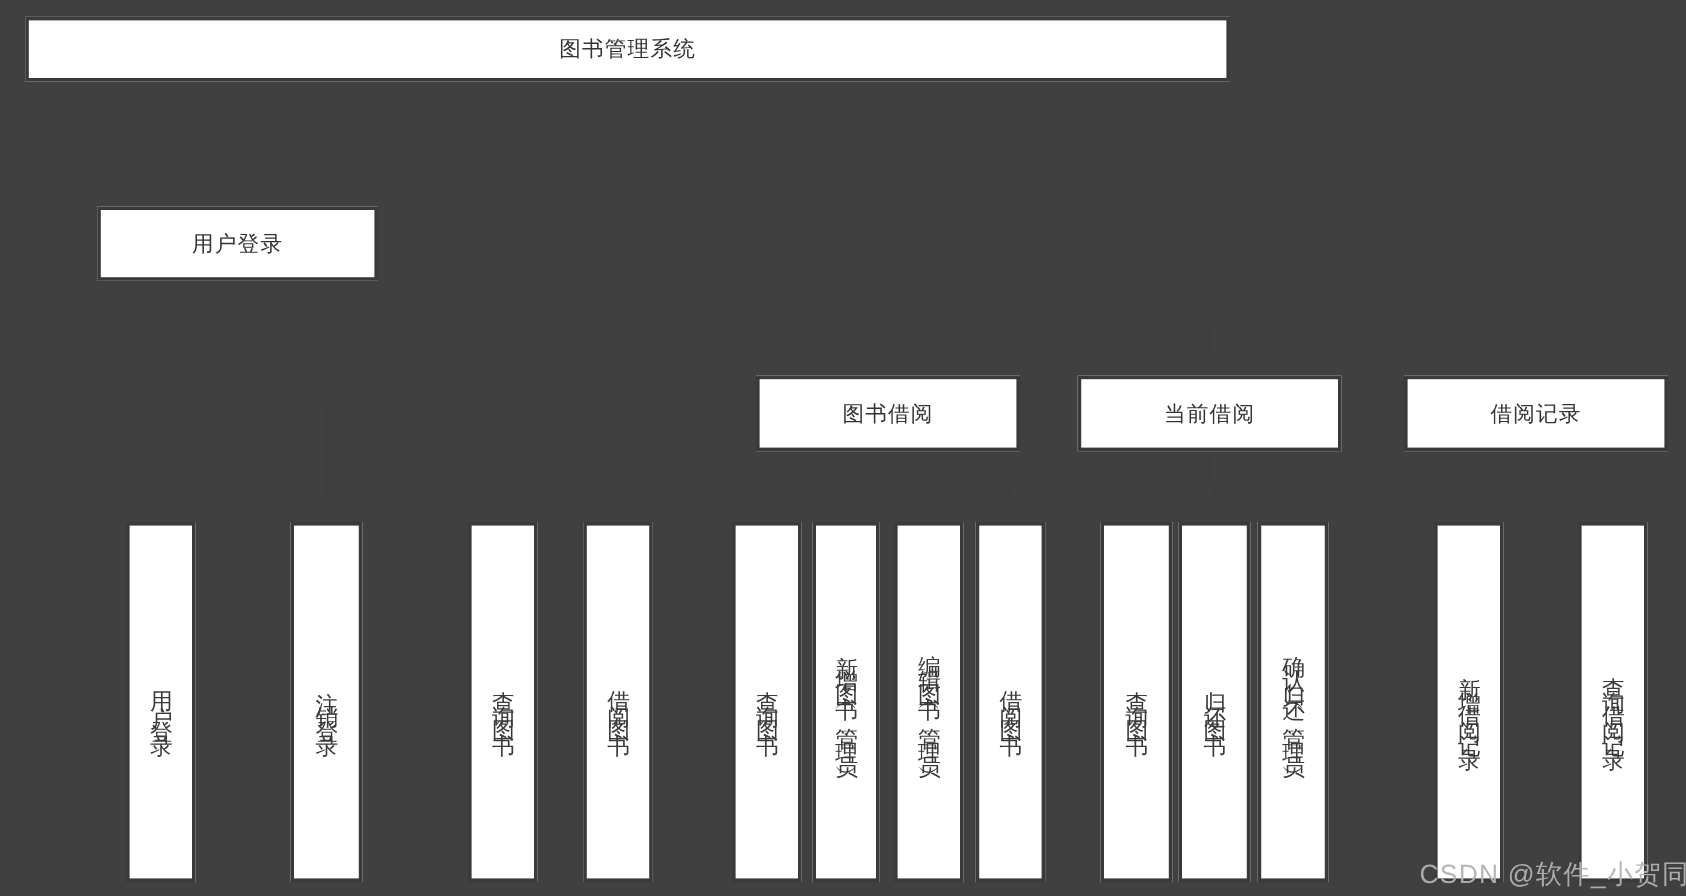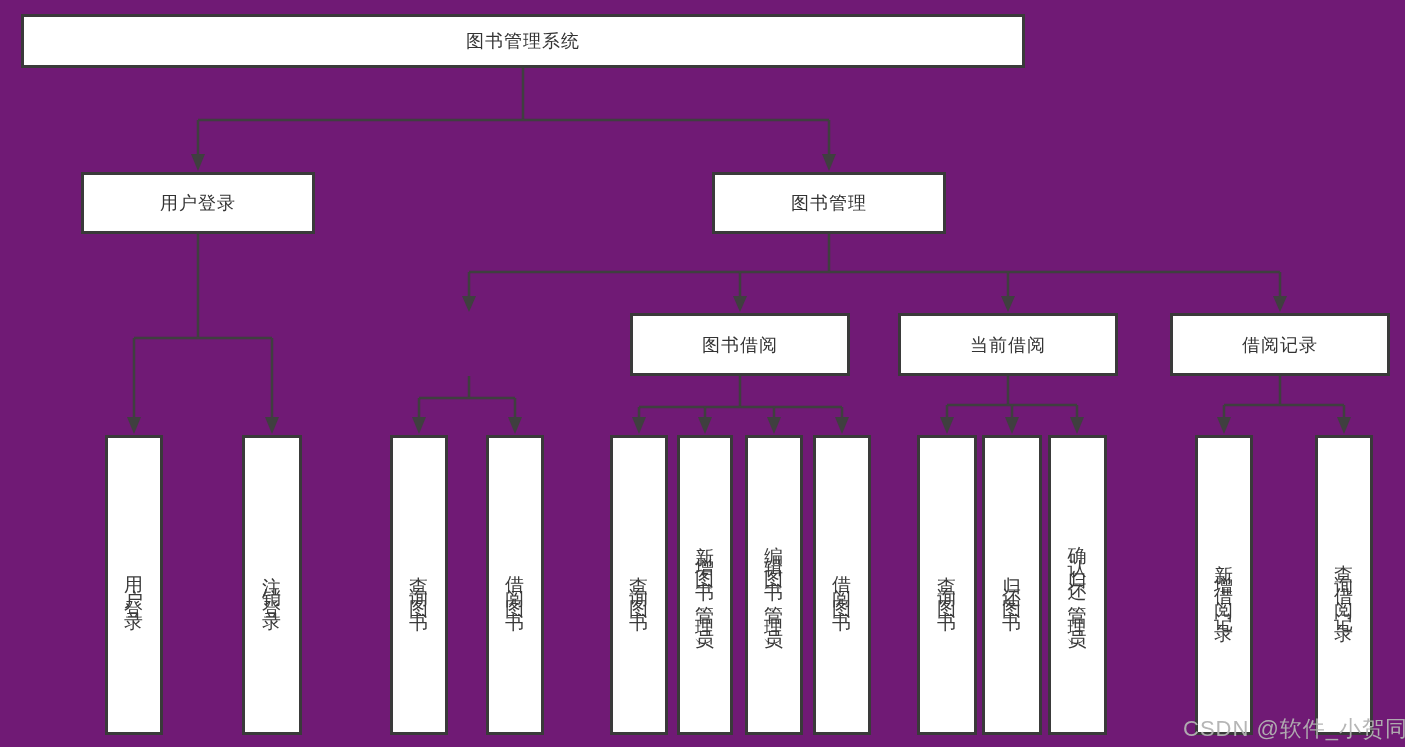--- a/index.html
+++ b/index.html
@@ -1,19 +1,19 @@
 <!DOCTYPE html>
 <html><head>
 <meta charset="utf-8">
 <style>
   html,body{margin:0;padding:0;background:#ffffff;}
   #canvas{
     position:relative;
     width:1405px;height:747px;
-    background:#701a75;
+    background:#404040;
     font-family:"Liberation Sans","DejaVu Sans",sans-serif;
     overflow:hidden;
   }
   #wires{position:absolute;left:0;top:0;width:1405px;height:747px;}
   .box{
     position:absolute;
     background:#ffffff;
     border:3px solid #3a3a3a;
     box-sizing:border-box;
     display:flex;align-items:center;justify-content:center;
@@ -116,23 +116,20 @@
     </g>
   </svg>
 
   <div class="box hbox" style="left:21px;top:14px;width:1004px;height:54px;">
     <span>图书管理系统</span>
   </div>
 
   <div class="box hbox" style="left:81px;top:172px;width:234px;height:62px;">
     <span>用户登录</span>
   </div>
-  <div class="box hbox" style="left:712px;top:172px;width:234px;height:62px;">
-    <span>图书管理</span>
-  </div>
 
   <div class="box hbox" style="left:630px;top:313px;width:220px;height:63px;">
     <span>图书借阅</span>
   </div>
   <div class="box hbox" style="left:898px;top:313px;width:220px;height:63px;">
     <span>当前借阅</span>
   </div>
   <div class="box hbox" style="left:1170px;top:313px;width:220px;height:63px;text-align:center;">
     <span>借阅记录</span>
   </div>

